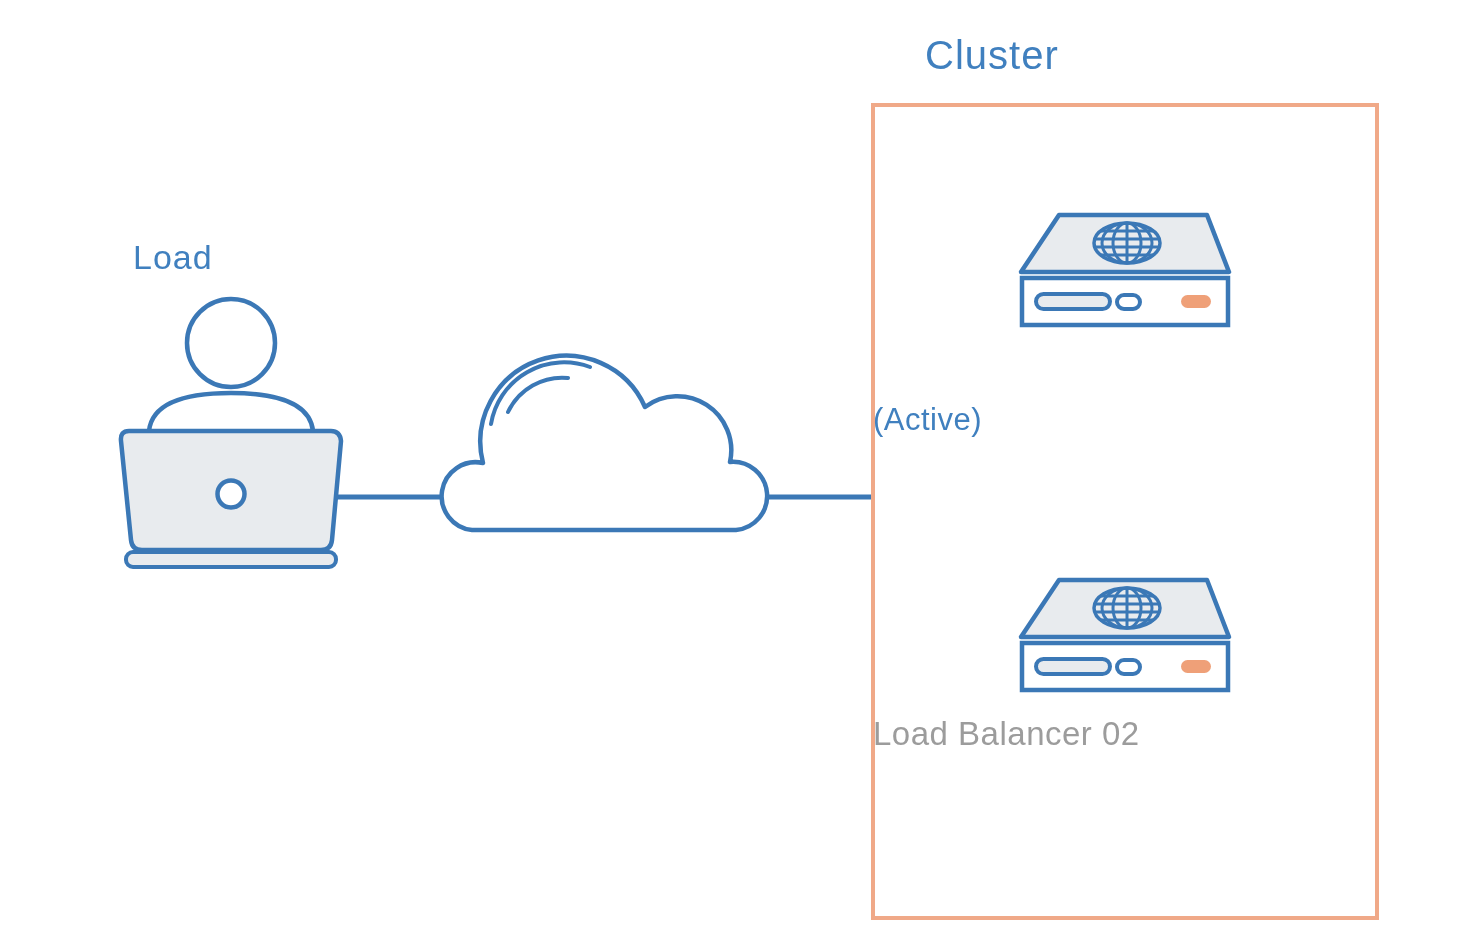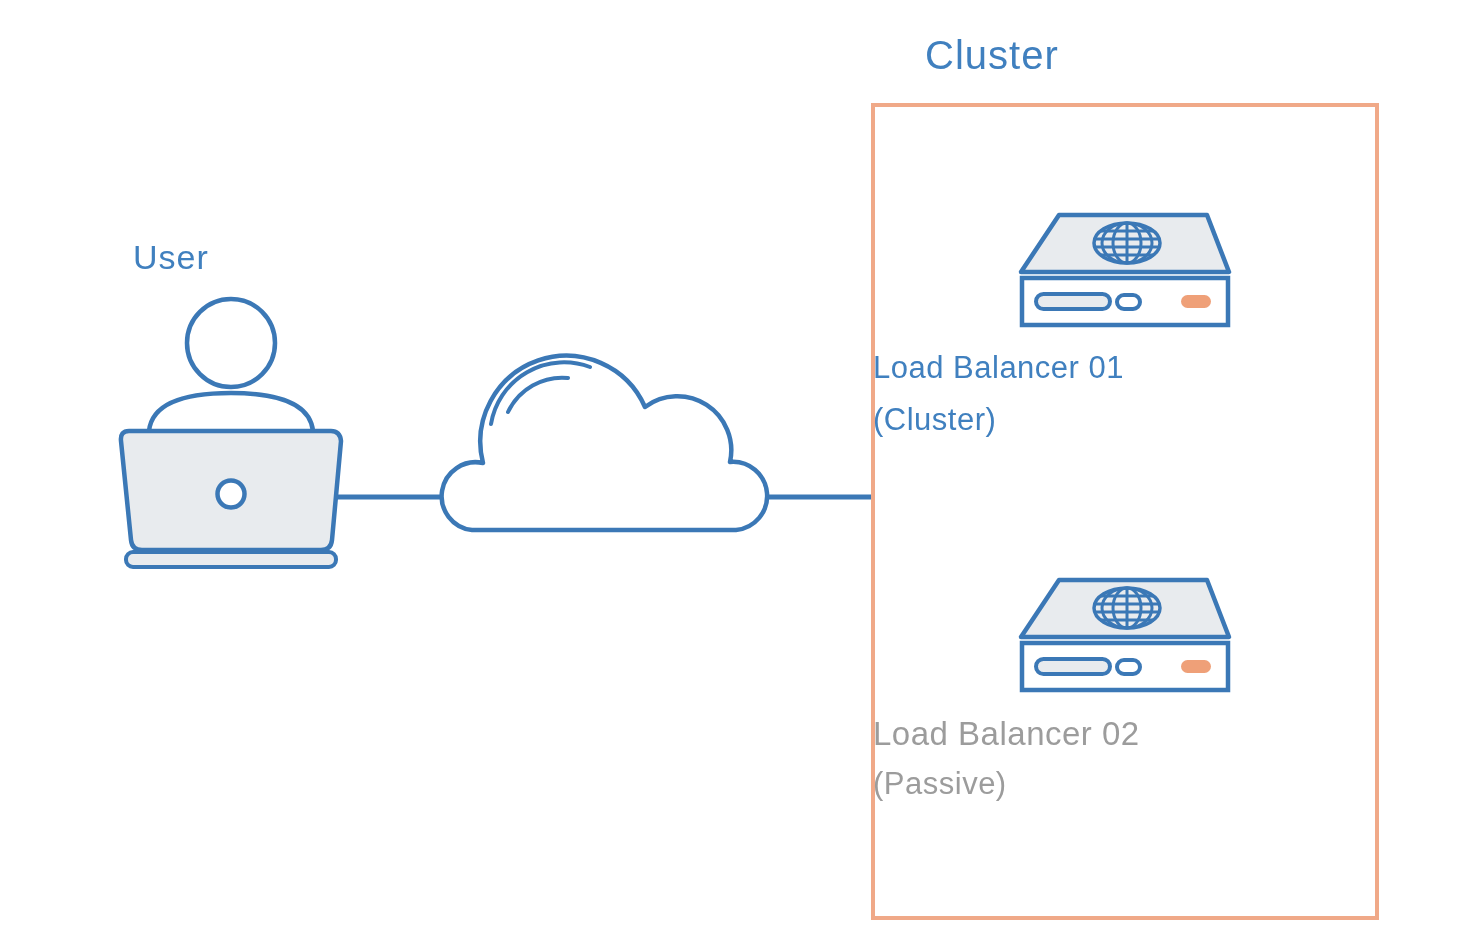--- a/index.html
+++ b/index.html
@@ -80,24 +80,22 @@
       <path d="M 491 424 A 74 74 0 0 1 590 367" fill="none" stroke="#3b78b6" stroke-width="4" stroke-linecap="round"></path>
       <path d="M 508 412 A 60 60 0 0 1 568 378" fill="none" stroke="#3b78b6" stroke-width="4" stroke-linecap="round"></path>
     </g>
 
     <use href="#server-symbol" x="1018" y="211"></use>
     <use href="#server-symbol" x="1018" y="576"></use>
   </svg>
 
   <div class="cluster-box"></div>
 
-  <div class="label label-blue user-label">User</div>
+  <div class="label label-blue user-label">Load</div>
 
 
   <div class="label label-blue cluster-title">Cluster</div>
 
-  <div class="label label-blue lb-name-1">Load Balancer 01</div>
-  <div class="label label-blue lb-state-1">(Cluster)</div>
+  <div class="label label-blue lb-state-1">(Active)</div>
 
   <div class="label label-gray lb-name-2">Load Balancer 02</div>
-  <div class="label label-gray lb-state-2">(Passive)</div>
 
 </div>
 
 </body></html>

